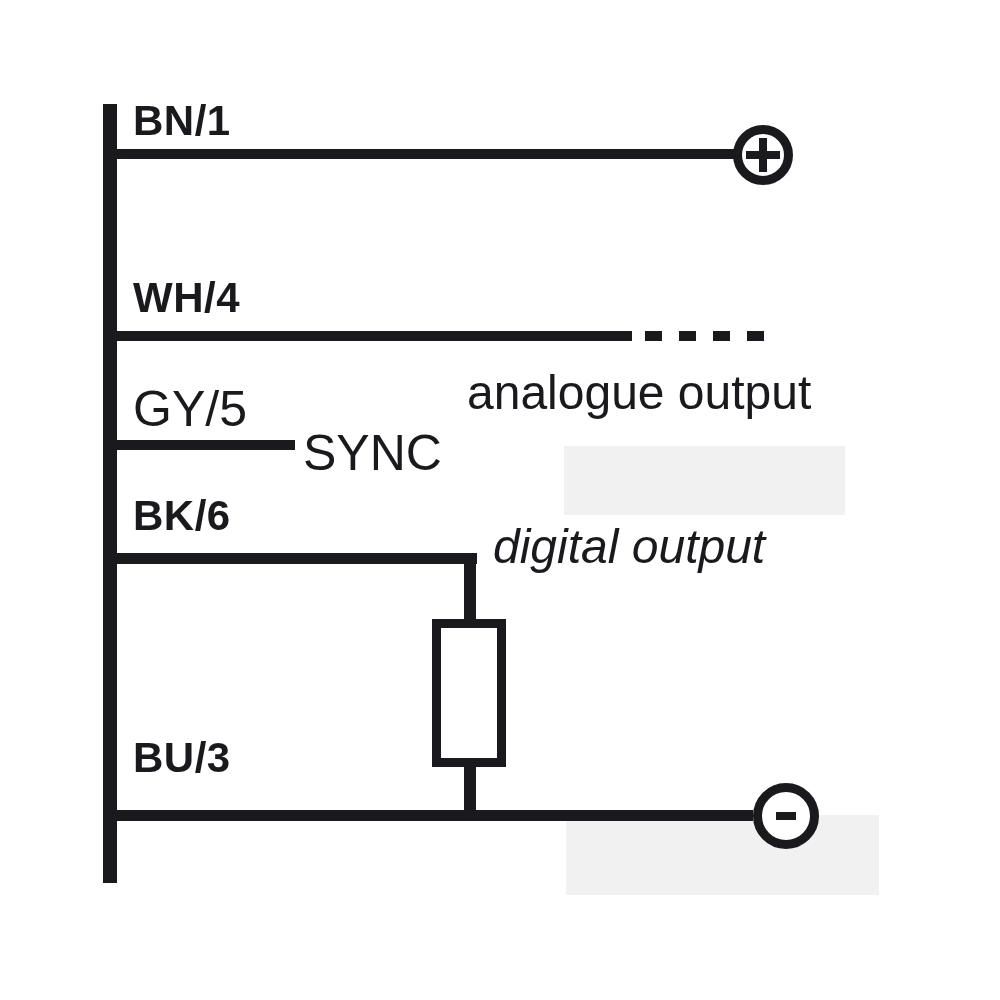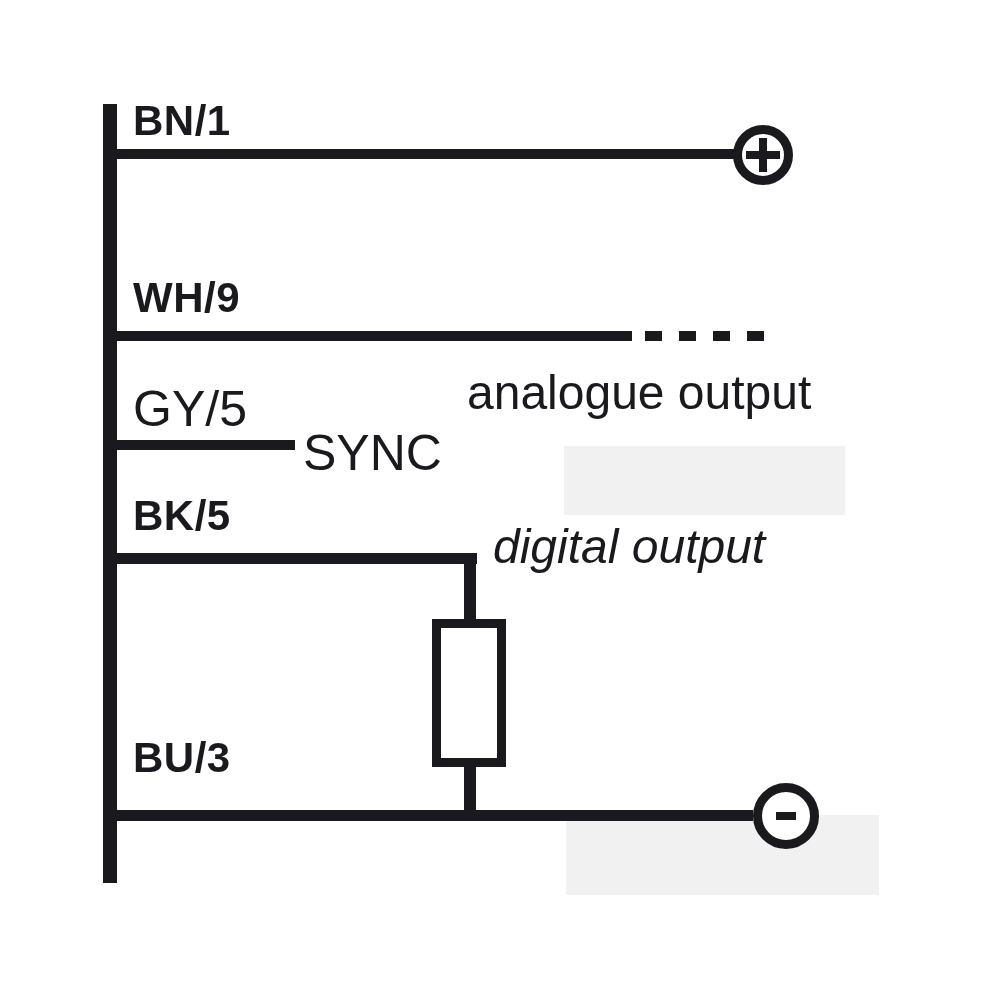--- a/index.html
+++ b/index.html
@@ -83,29 +83,29 @@
 
   <div class="wire wire-bn1"></div>
   <div class="lbl lbl-wire lbl-bn1">BN/1</div>
   <div class="terminal terminal-plus">
     <span class="bar-h"></span>
     <span class="bar-v"></span>
   </div>
 
   <div class="wire wire-wh2"></div>
   <div class="wire-wh2-dash"></div>
-  <div class="lbl lbl-wire lbl-wh2">WH/9</div>
+  <div class="lbl lbl-wire lbl-wh2">WH/4</div>
   <div class="lbl lbl-note lbl-analogue">analogue output</div>
 
   <div class="wire wire-gy5"></div>
   <div class="lbl lbl-light lbl-gy5">GY/5</div>
   <div class="lbl lbl-light lbl-sync">SYNC</div>
 
   <div class="wire wire-bk4"></div>
-  <div class="lbl lbl-wire lbl-bk4">BK/5</div>
+  <div class="lbl lbl-wire lbl-bk4">BK/6</div>
   <div class="lbl lbl-note lbl-digital">digital output</div>
   <div class="wire drop-top"></div>
   <div class="resistor"></div>
   <div class="wire drop-bottom"></div>
 
   <div class="wire wire-bu3"></div>
   <div class="lbl lbl-wire lbl-bu3">BU/3</div>
   <div class="terminal terminal-minus">
     <span class="bar-h"></span>
   </div>

